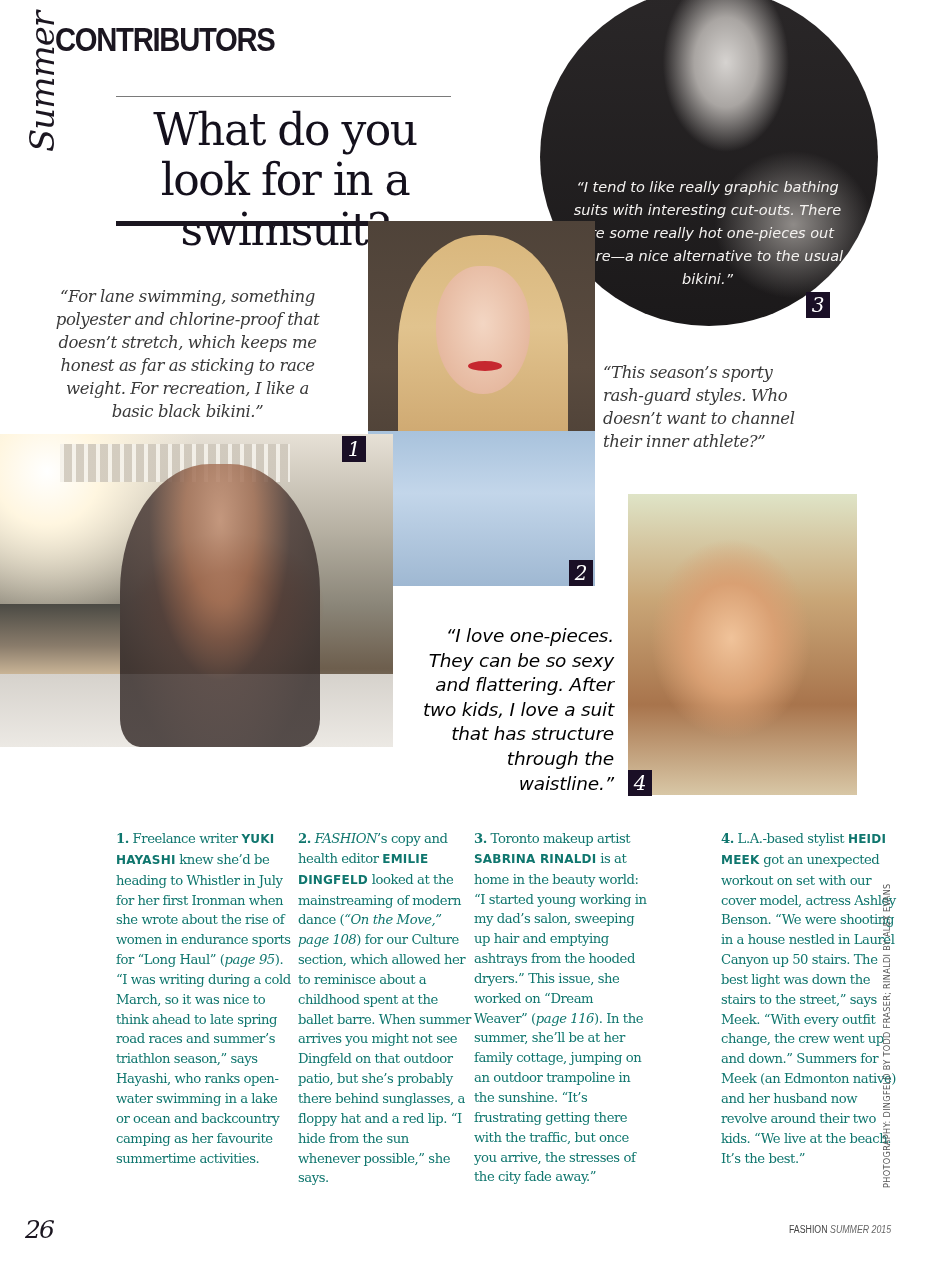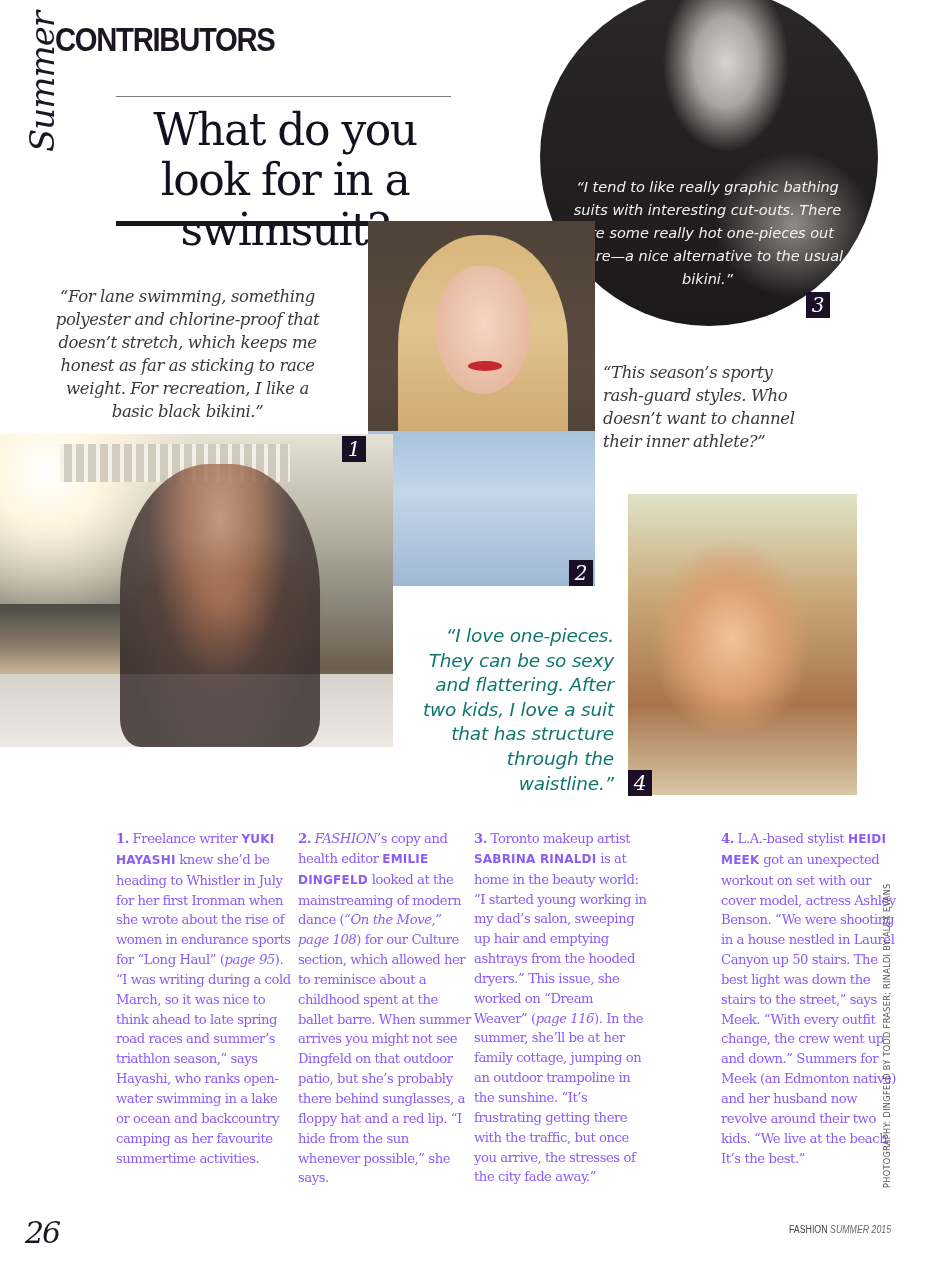--- a/index.html
+++ b/index.html
@@ -107,47 +107,47 @@
     .quote-sans {
       position: absolute; font-family: "DejaVu Sans", sans-serif; font-style: italic;
       font-weight: 300;
     }
     .quote-3 {
       left: 565px; top: 176px; width: 285px; text-align: center;
       color: #f4f2f0; font-size: 14.5px; line-height: 23px;
     }
     .quote-4 {
       left: 412px; top: 624px; width: 202px; text-align: right;
-      color: #0f766e; font-size: 18.5px; line-height: 24.6px; letter-spacing: -0.2px;
+      color: #000000; font-size: 18.5px; line-height: 24.6px; letter-spacing: -0.2px;
     }
 
     
     .bio {
       position: absolute; top: 829px; width: 175px;
       font-family: "DejaVu Serif", serif; font-size: 13.2px; line-height: 19.85px;
-      color: #8b5cf6; letter-spacing: -0.45px;
+      color: #0f766e; letter-spacing: -0.45px;
     }
     .bio-1 { left: 116px; }
     .bio-2 { left: 298px; }
     .bio-3 { left: 474px; }
     .bio-4 { left: 721px; }
     .bio .num { font-weight: bold; }
     .bio .name { font-family: "DejaVu Sans", sans-serif; font-weight: bold; font-size: 12px; letter-spacing: 0.2px; }
     .bio .it { font-style: italic; }
 
     
     .credit {
       position: absolute; left: 882px; top: 1188px;
       transform: rotate(-90deg); transform-origin: left top;
       font-family: "DejaVu Sans", sans-serif; font-size: 8.2px; color: #555555;
       letter-spacing: 0.3px; white-space: nowrap;
     }
     .folio {
       position: absolute; left: 25px; top: 1215px;
-      font-family: "DejaVu Serif", serif; font-style: italic; font-size: 30px;
+      font-family: "DejaVu Serif", serif; font-style: italic; font-size: 25px;
       color: #1b1620; letter-spacing: -2px;
     }
     .footer-pub {
       position: absolute; right: 46px; top: 1224px;
       font-family: "Liberation Sans", sans-serif; font-size: 10px; color: #444444;
       transform: scaleX(0.88); transform-origin: right top; white-space: nowrap;
     }
     .footer-pub .issue { font-style: italic; color: #666666; }
   </style>
 </head>

